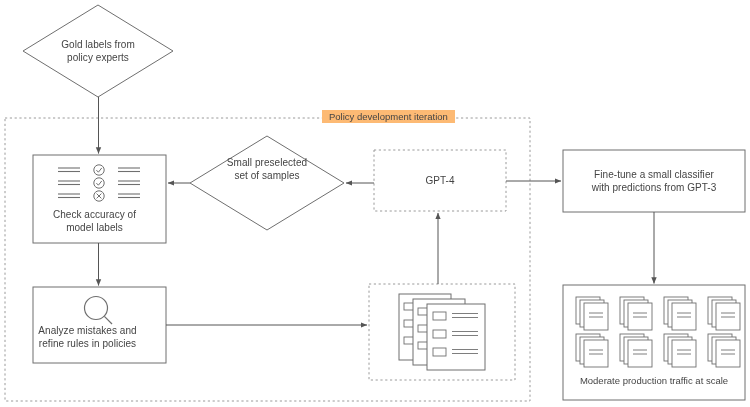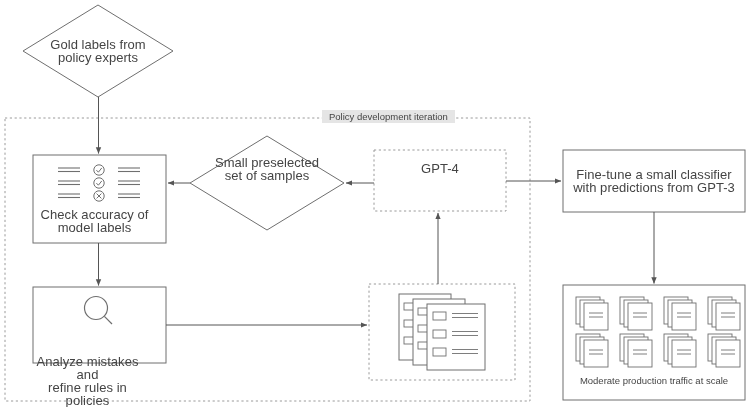--- a/index.html
+++ b/index.html
@@ -10,40 +10,40 @@
     color:#444444;
     overflow:hidden;
     position:relative;
   }
   #stage{position:absolute;left:0;top:0;width:750px;height:407px;}
   #svg-layer{position:absolute;left:0;top:0;width:750px;height:407px;}
 
   .node-label{
     position:absolute;
     text-align:center;
-    font-size:13px;
+    font-size:10px;
     line-height:13px;
     color:#444444;
     letter-spacing:0.05px;
     white-space:pre-line;
     pointer-events:none;
   }
   .group-caption{
     position:absolute;
     text-align:center;
     font-size:9.5px;
     line-height:13px;
     color:#444444;
   }
   .frame-title{
     position:absolute;
     font-size:9.5px;
     line-height:13px;
     color:#444444;
-    background:#e5e5e5;
+    background:#fdba74;
     padding:0 7px;
   }
 </style>
 </head>
 <body>
 
 <div id="stage">
 
   <svg id="svg-layer" viewBox="0 0 750 407">
     <defs>
@@ -205,24 +205,24 @@
 
   <div class="node-label" style="left:23px;top:38px;width:150px;">Gold labels from
 policy experts</div>
 
   <div class="node-label" style="left:33px;top:208px;width:123px;">Check accuracy of
 model labels</div>
 
   <div class="node-label" style="left:192px;top:156px;width:150px;">Small preselected
 set of samples</div>
 
-  <div class="node-label" style="left:374px;top:162px;width:132px;">GPT-4</div>
+  <div class="node-label" style="left:374px;top:174px;width:132px;">GPT-4</div>
 
   <div class="node-label" style="left:563px;top:168px;width:182px;">Fine-tune a small classifier
 with predictions from GPT-3</div>
 
-  <div class="node-label" style="left:33px;top:324px;width:109px;margin-top:31px;">Analyze mistakes and
+  <div class="node-label" style="left:33px;top:324px;width:109px;">Analyze mistakes and
 refine rules in policies</div>
 
 
   <div class="group-caption" style="left:563px;top:374px;width:182px;">Moderate production traffic at scale</div>
 
 </div>
 
 </body></html>

